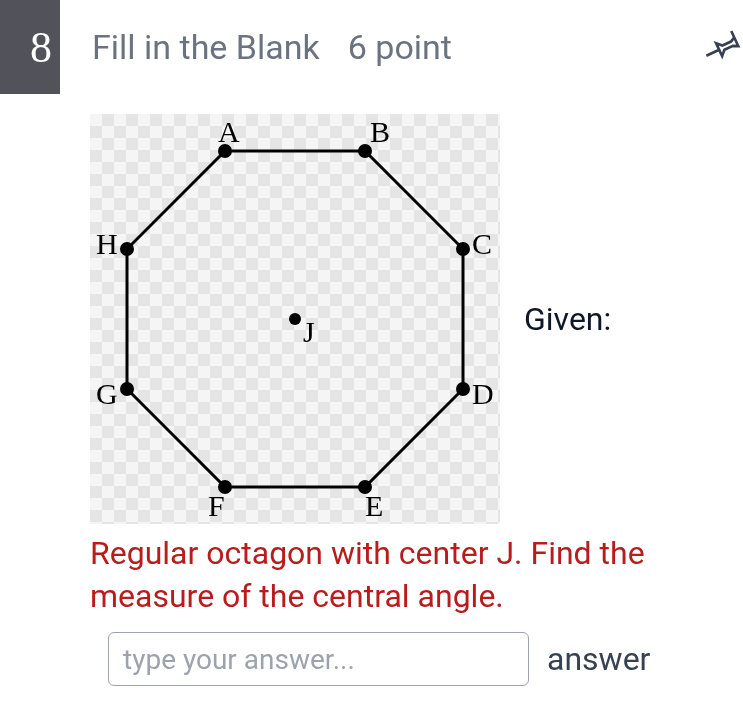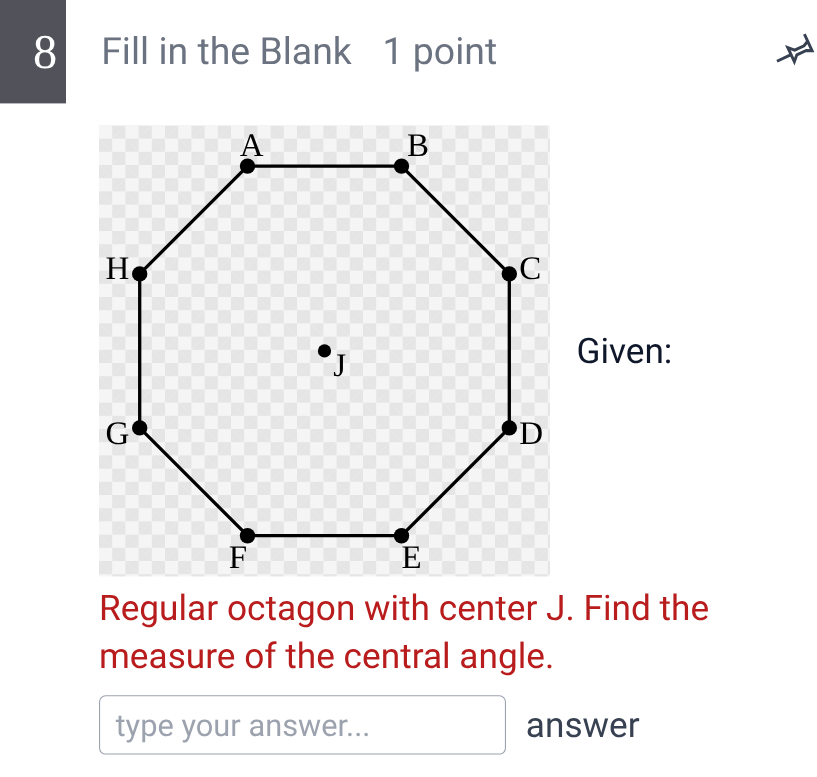--- a/index.html
+++ b/index.html
@@ -83,28 +83,29 @@
       color: #b91c1c;
       max-width: 620px;
     }
     .answer-row {
       margin-top: 14px;
       display: flex;
       align-items: center;
       gap: 18px;
     }
     .answer-input {
-      width: 370px;
+      width: 421px;
       height: 54px;
       border: 1px solid #9ca3af;
       border-radius: 6px;
       font-size: 28px;
       padding: 0 14px;
       color: #6b7280;
       font-family: inherit;
+      margin-left: 18px;
     }
     .answer-input::placeholder { color: #9ca3af; }
     .unit-label {
       font-size: 32px;
       color: #374151;
     }
     .vlabel {
       font-family: 'Times New Roman', Georgia, serif;
       font-size: 30px;
       fill: #000;
@@ -112,21 +113,21 @@
   </style>
 </head>
 <body>
 
 <div class="header-row">
   <div class="qnum-badge">
     <span>8</span>
   </div>
   <div class="header-labels">
     <span>Fill in the Blank</span>
-    <span>1 point</span>
+    <span>6 point</span>
   </div>
   <span class="pin-icon">
     <svg viewBox="0 0 24 24" fill="none" stroke="currentColor" stroke-width="1.6">
       <path d="M14 3l7 7-3 1-4 4 0 4-3-3-6 6 6-6-3-3 4 0 4-4 1-3-3-3z" transform="rotate(20 12 12)"></path>
     </svg>
   </span>
 </div>
 
 <div class="content">
   <div class="figure-row">

